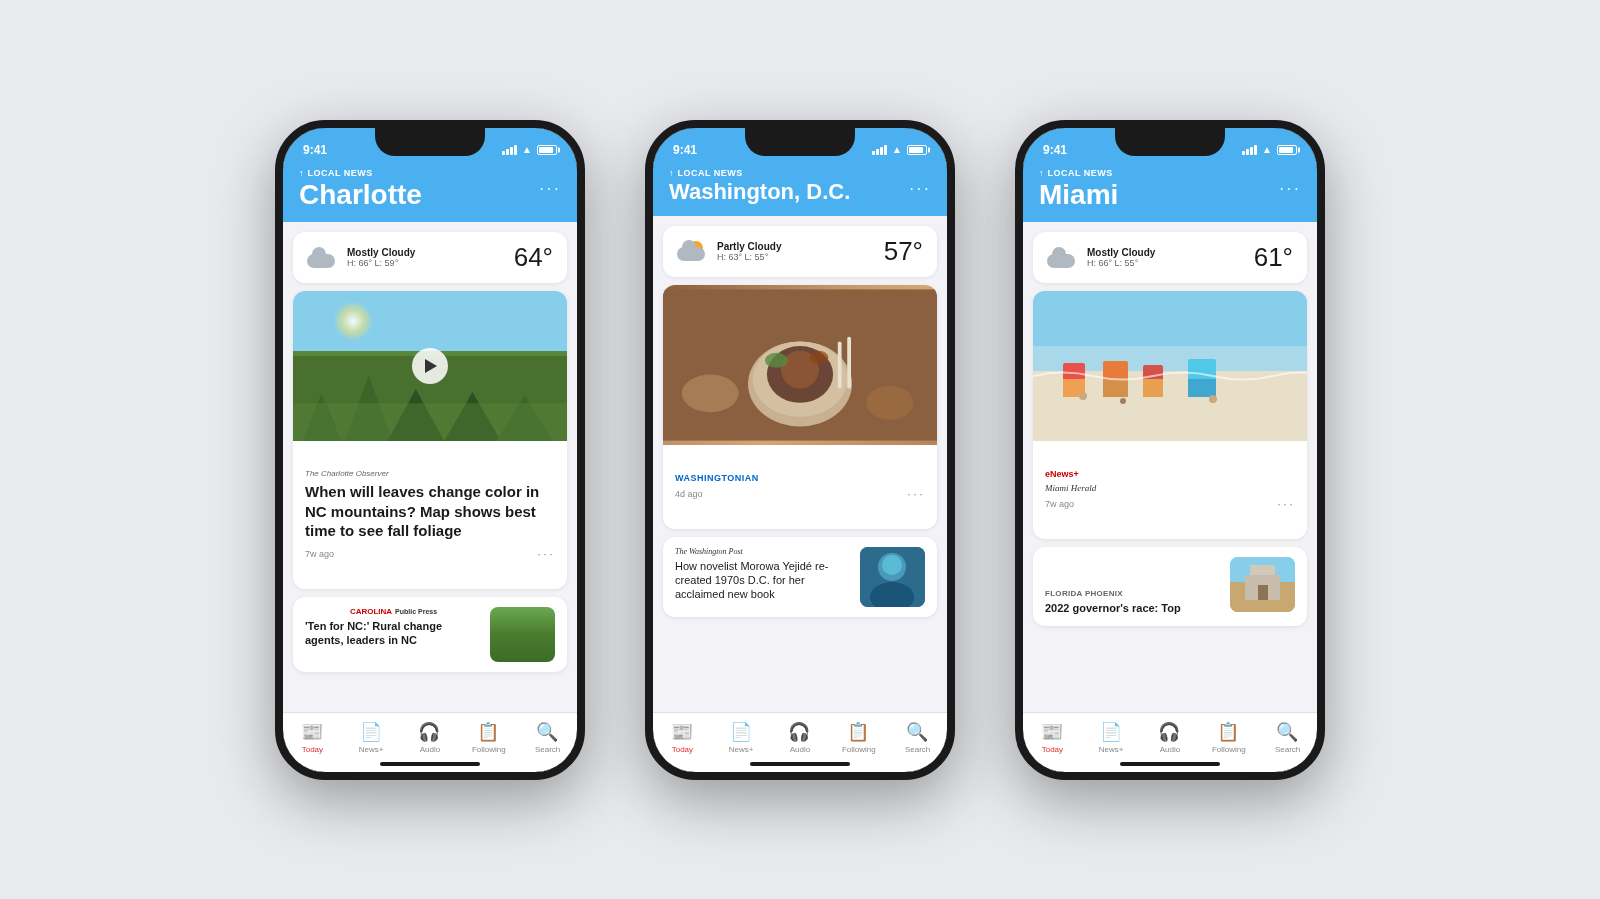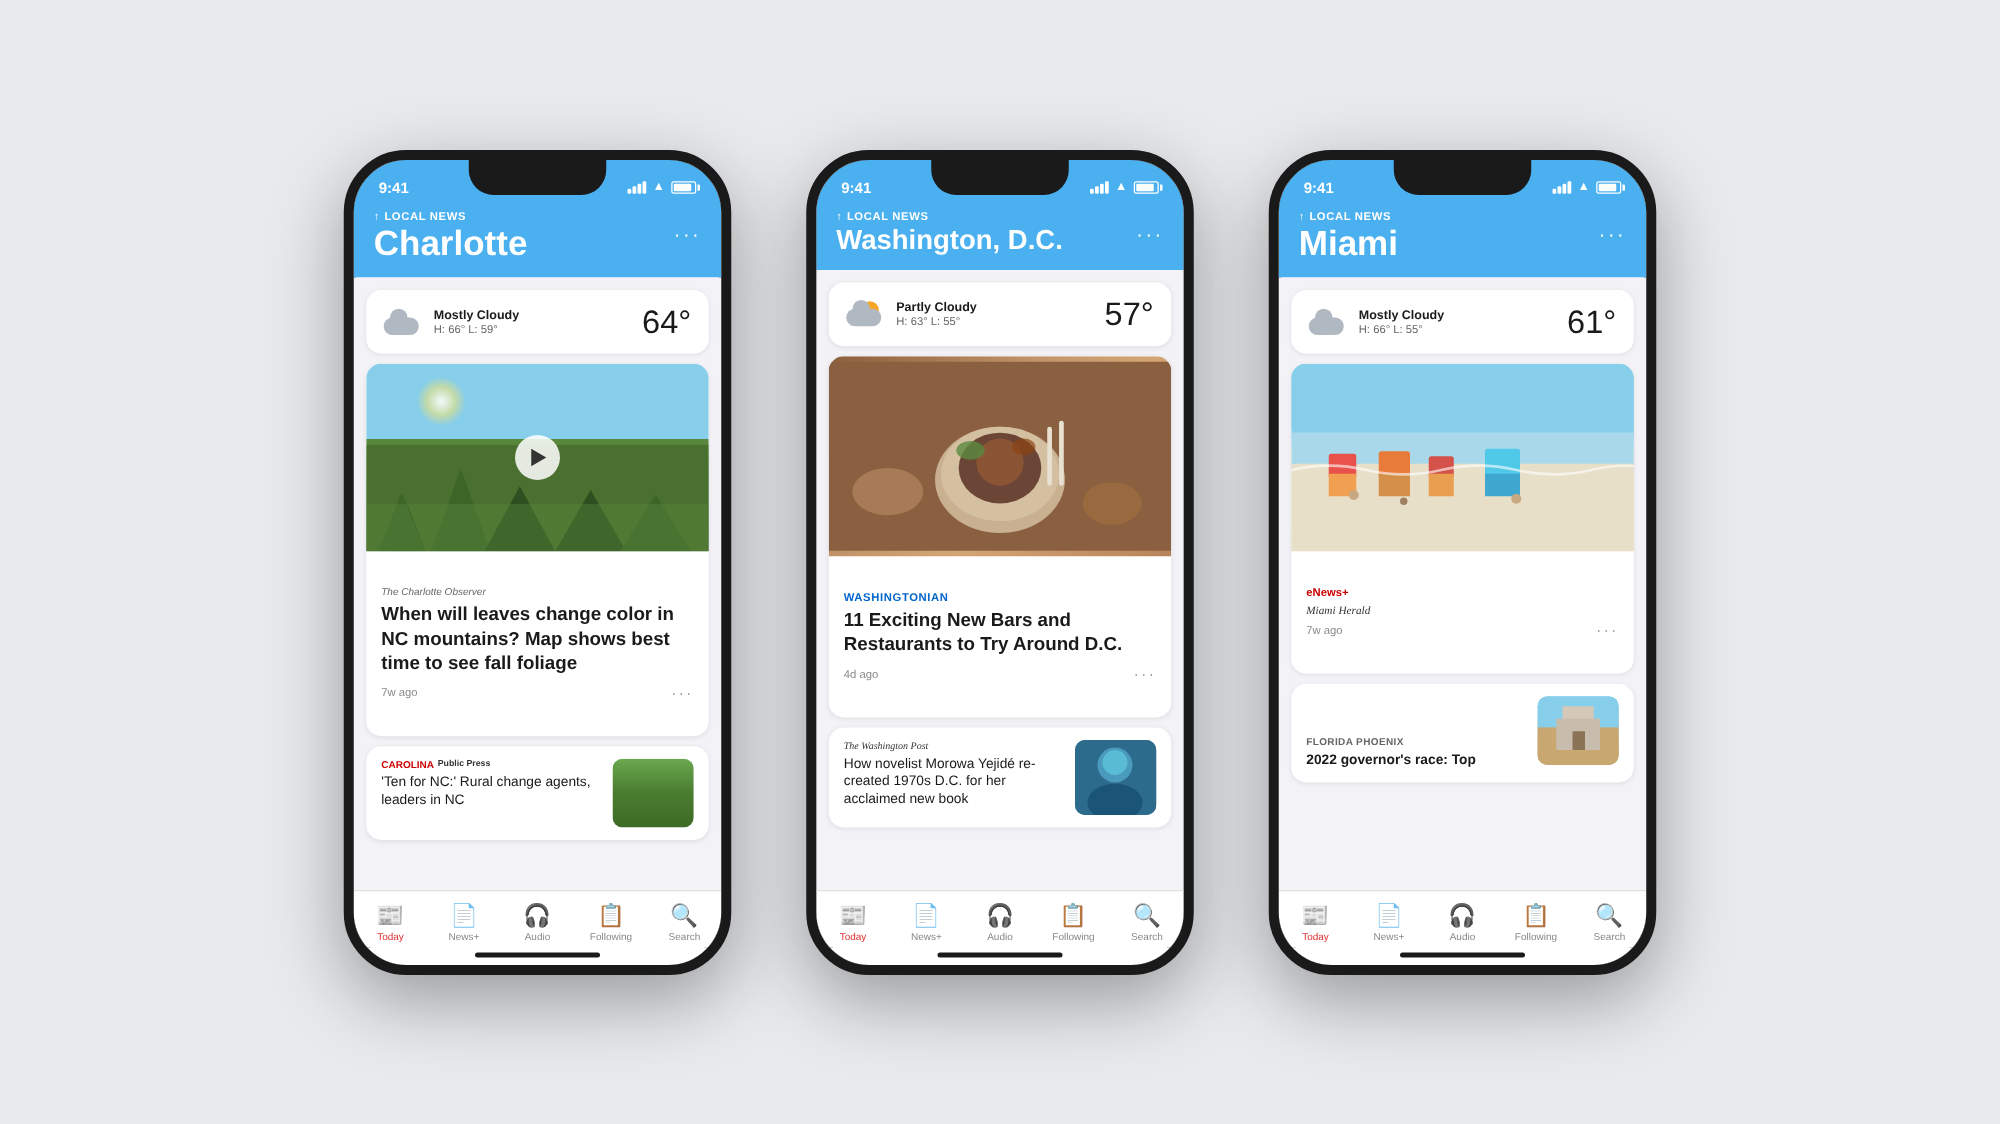--- a/index.html
+++ b/index.html
@@ -429,25 +429,26 @@
     }
 
     .small-source {
       font-size: 8px;
       font-weight: 700;
       color: #cc0000;
       margin-bottom: 3px;
       display: flex;
       align-items: center;
       gap: 3px;
+      justify-content: center;
     }
 
     .small-article-title {
       font-size: 11px;
-      font-weight: 400;
+      font-weight: 700;
       color: #1a1a1a;
       line-height: 1.3;
     }
 
     .small-article-thumb {
       width: 65px;
       height: 55px;
       border-radius: 8px;
       overflow: hidden;
       flex-shrink: 0;
@@ -774,21 +775,20 @@
             <ellipse cx="120" cy="75" rx="12" ry="8" fill="#5a8a40" opacity="0.8"></ellipse>
             <ellipse cx="165" cy="72" rx="10" ry="7" fill="#8B4513" opacity="0.7"></ellipse>
             <rect x="185" y="55" width="4" height="50" rx="2" fill="#e8e0d0"></rect>
             <rect x="195" y="50" width="4" height="55" rx="2" fill="#e8e0d0"></rect>
             <ellipse cx="50" cy="110" rx="30" ry="20" fill="#c4956a" opacity="0.5"></ellipse>
             <ellipse cx="240" cy="120" rx="25" ry="18" fill="#b07840" opacity="0.4"></ellipse>
           </svg>
         </div>
         <div class="article-body">
           <div class="source-name washingtonian">WASHINGTONIAN</div>
-          <div class="article-title large">11 Exciting New Bars and Restaurants to Try Around D.C.</div>
           <div class="article-meta">
             <span class="article-time">4d ago</span>
             <span class="article-more">···</span>
           </div>
         </div>
       </div>
 
       <div class="washington-post-card">
         <div class="wp-content">
           <div class="wp-source">The Washington Post</div>

